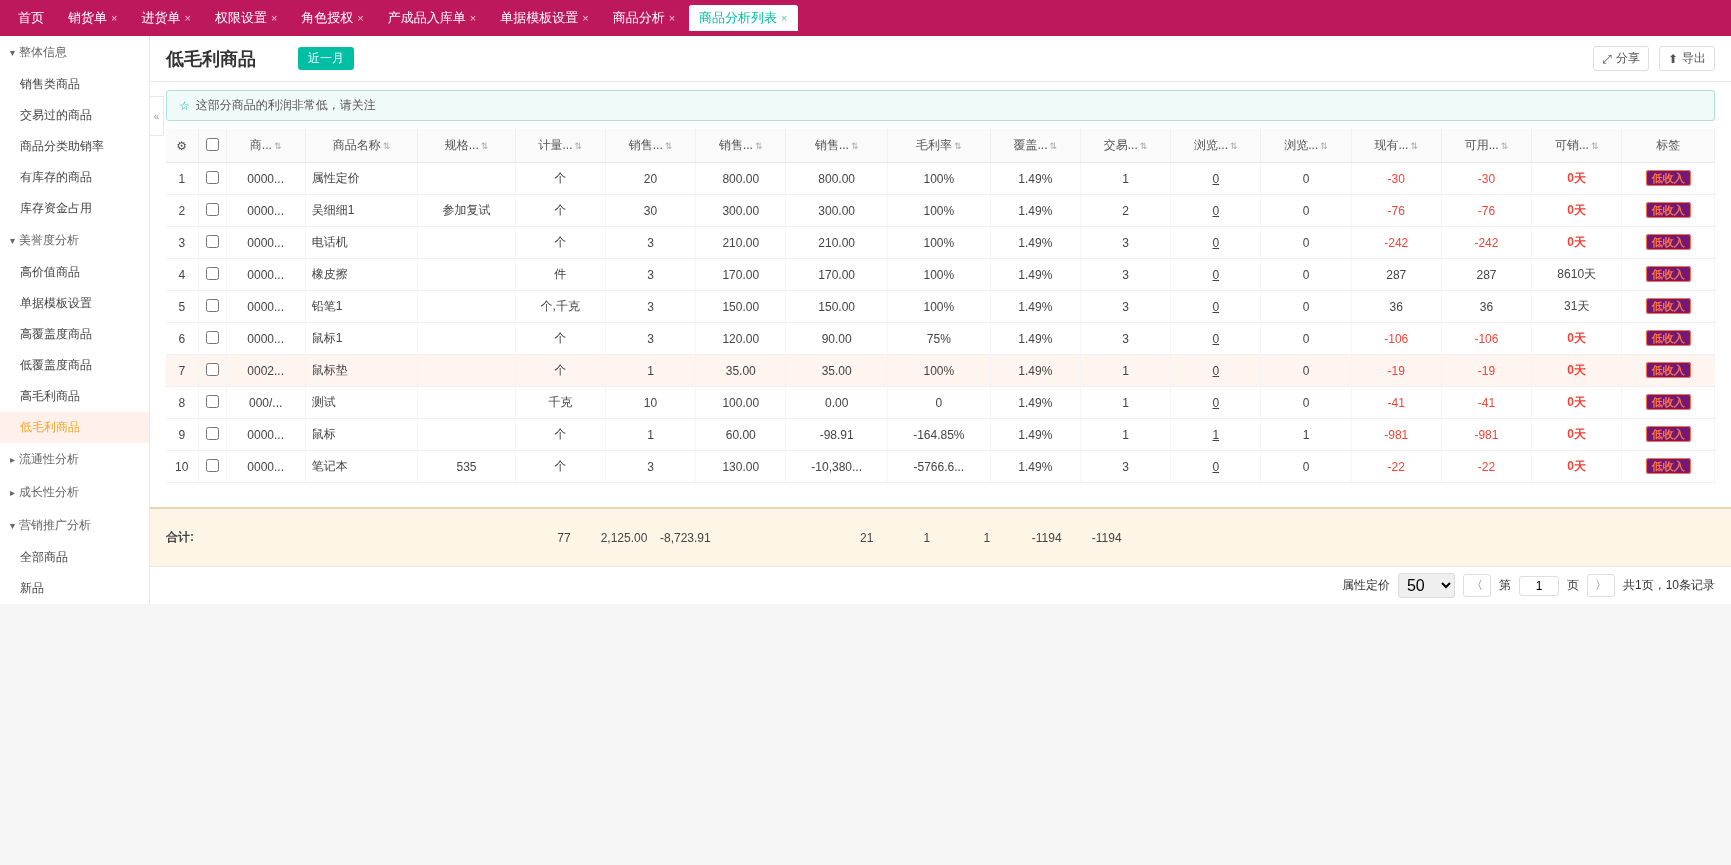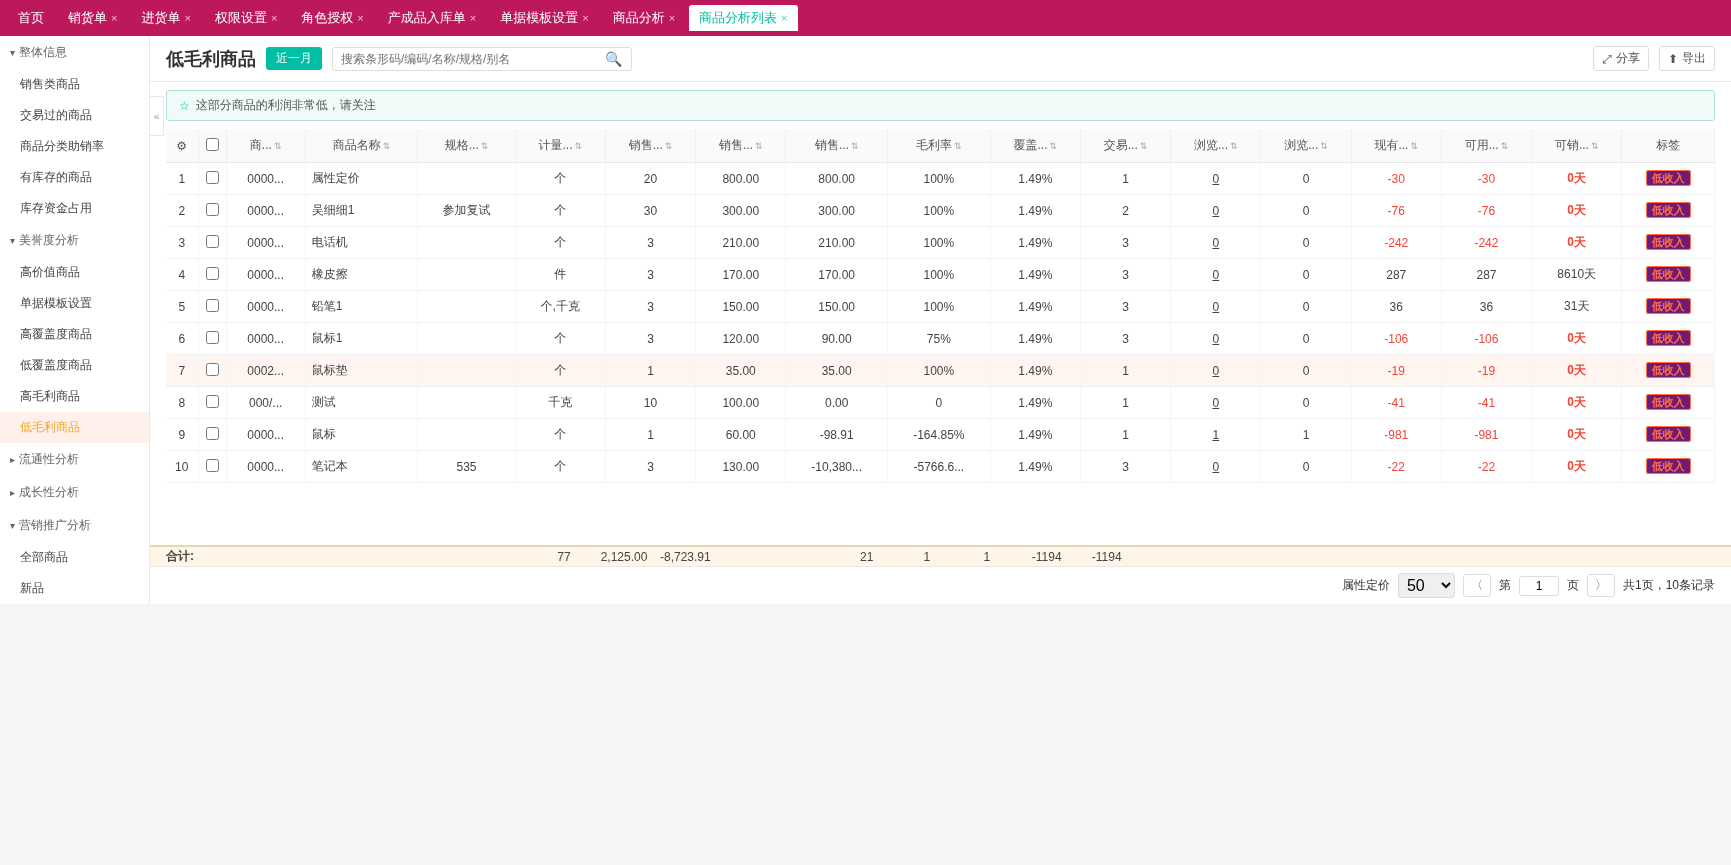--- a/index.html
+++ b/index.html
@@ -93,20 +93,21 @@
       color: #333;
     }
     .filter-btn {
       background: #00bfa5;
       color: #fff;
       border: none;
       padding: 3px 10px;
       border-radius: 3px;
       cursor: pointer;
       font-size: 12px;
+      margin-left: 32px;
     }
     .search-box {
       display: flex;
       align-items: center;
       border: 1px solid #ddd;
       border-radius: 3px;
       padding: 3px 8px;
       gap: 6px;
       flex: 1;
       max-width: 300px;
@@ -203,21 +204,21 @@
     }
     .tag-badge.low-income { color: #ff7043; border-color: #ff7043; background: #701a75; font-weight: bold; }
     .underline-text { text-decoration: underline; cursor: pointer; }
 
     
     .footer-row {
       background: #fdf5e6;
       border-top: 2px solid #e8d5b0;
       display: flex;
       align-items: center;
-      padding: 1px 16px;
+      padding: 20px 16px;
       font-size: 12px;
       color: #444;
       flex-shrink: 0;
     }
     .footer-row .label { font-weight: bold; margin-right: 20px; }
     .footer-cell {
       min-width: 60px;
       text-align: center;
       padding: 0 6px;
     }
@@ -345,24 +346,20 @@
 
   <div class="sidebar-collapse-btn">
     <span>«</span>
   </div>
 
   <main class="content">
 
     <div class="content-header">
       <span class="page-title">低毛利商品</span>
       <button class="filter-btn">近一月</button>
-      <div class="search-box">
-        <input type="text" placeholder="搜索条形码/编码/名称/规格/别名" style="">
-        <span style="color:#aaa; font-size:14px;">🔍</span>
-      </div>
       <div class="header-actions">
         <button class="action-btn">
           <span>⤢</span>
           <span>分享</span>
         </button>
         <button class="action-btn">
           <span>⬆</span>
           <span>导出</span>
         </button>
       </div>

